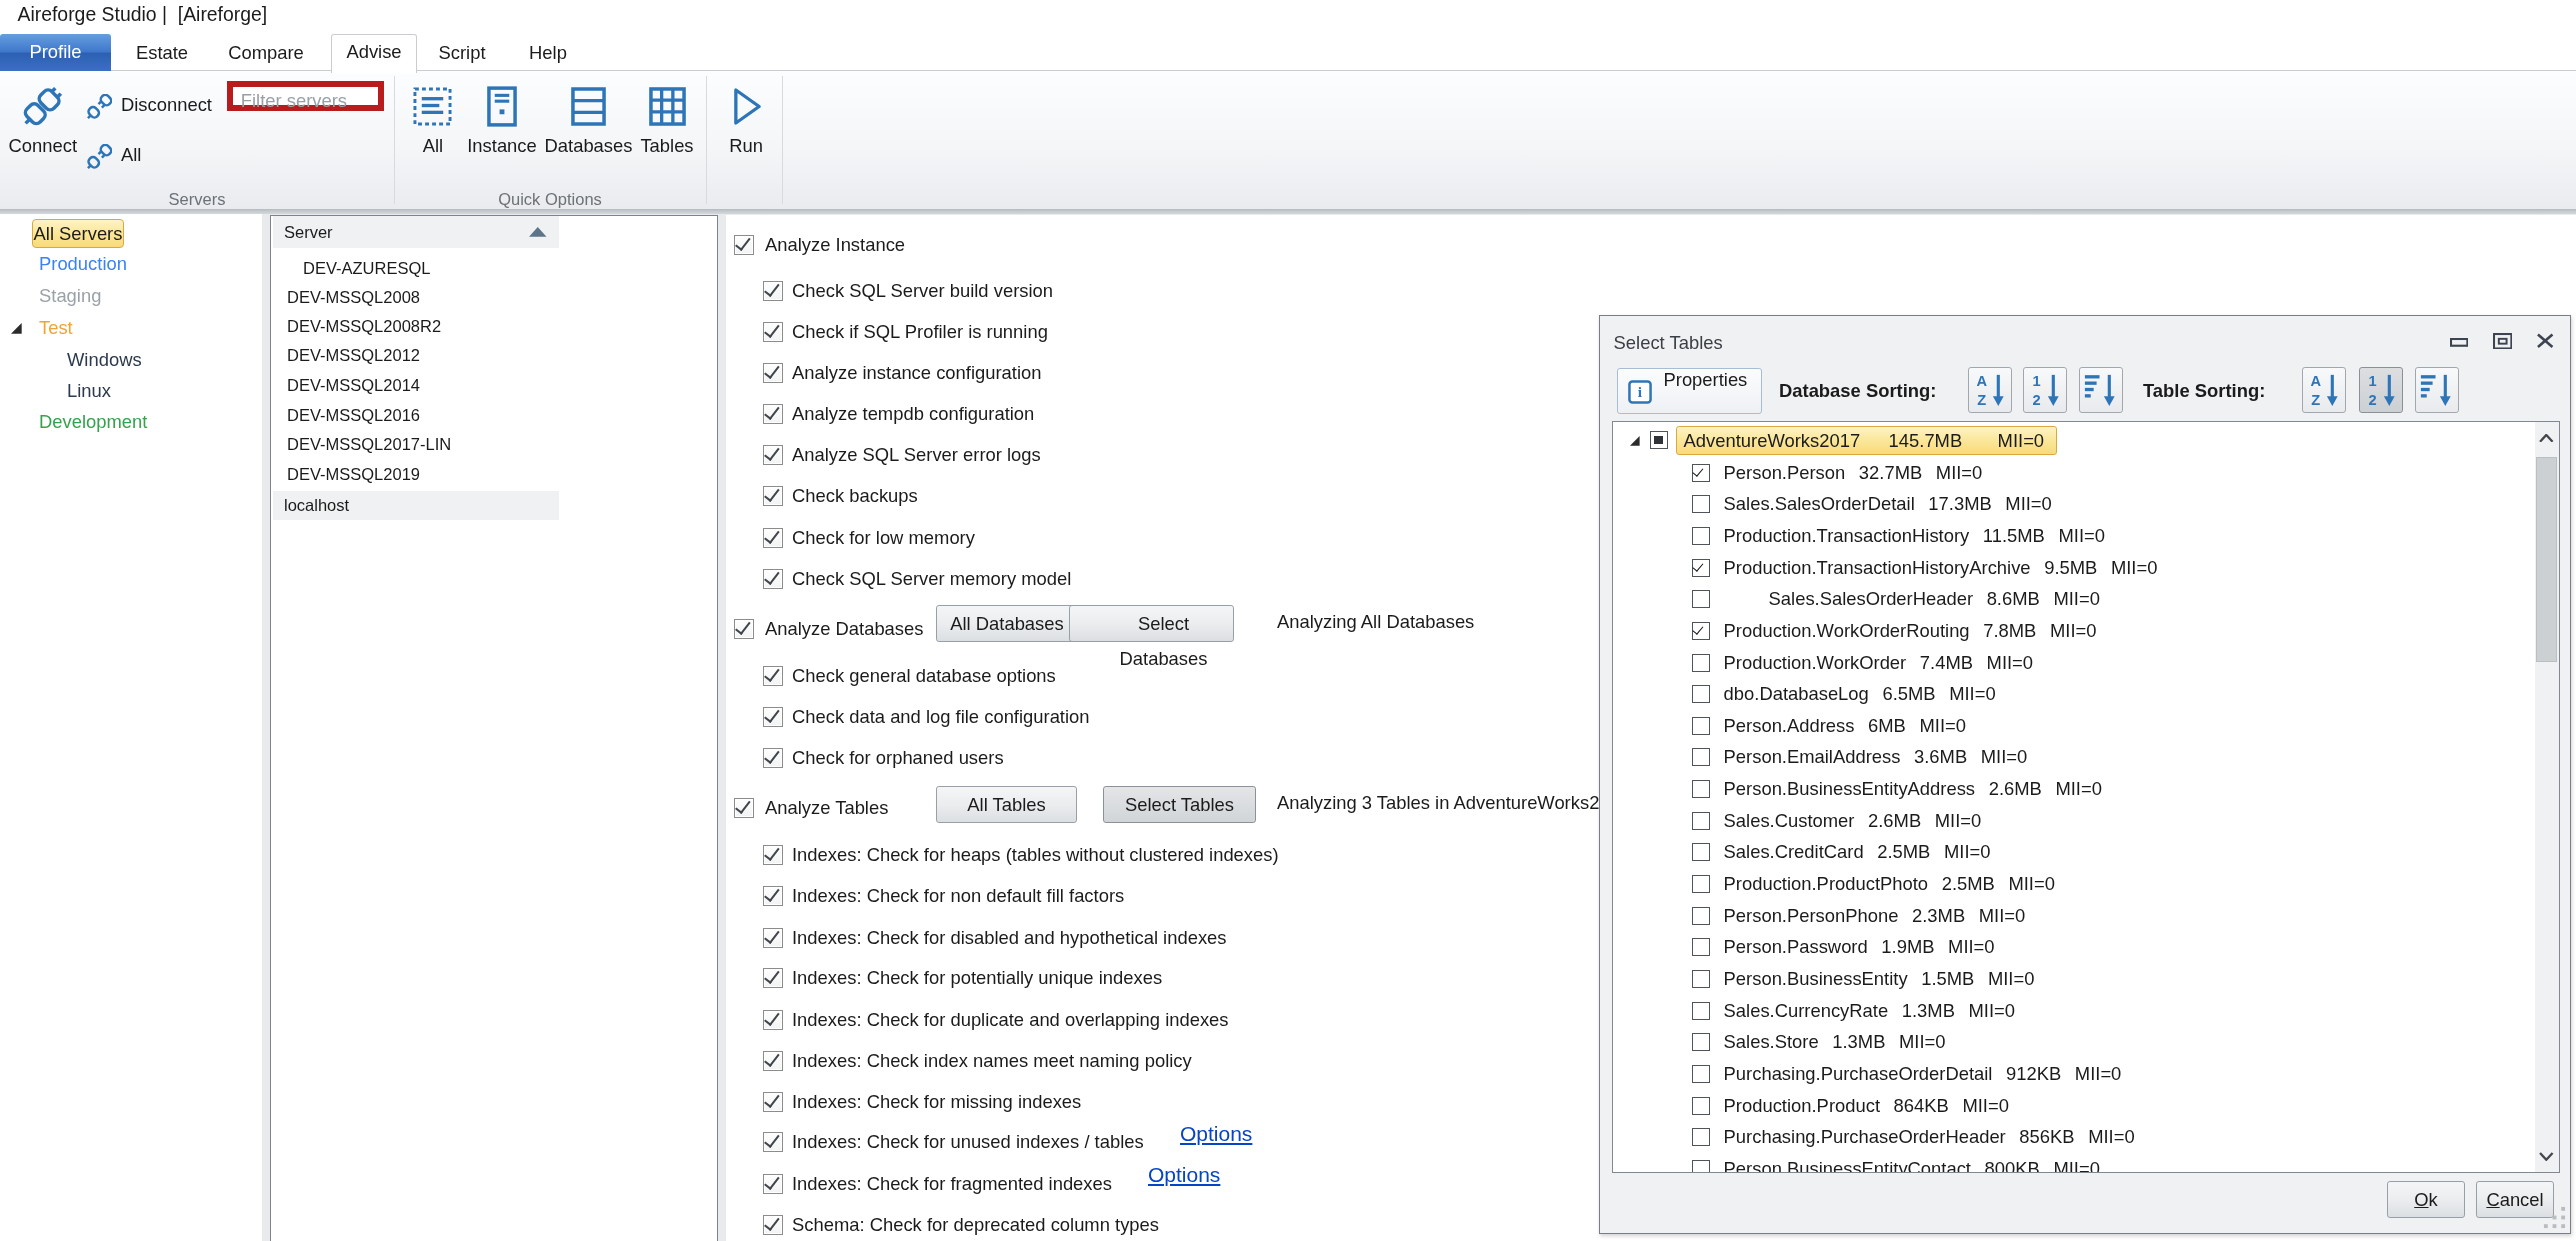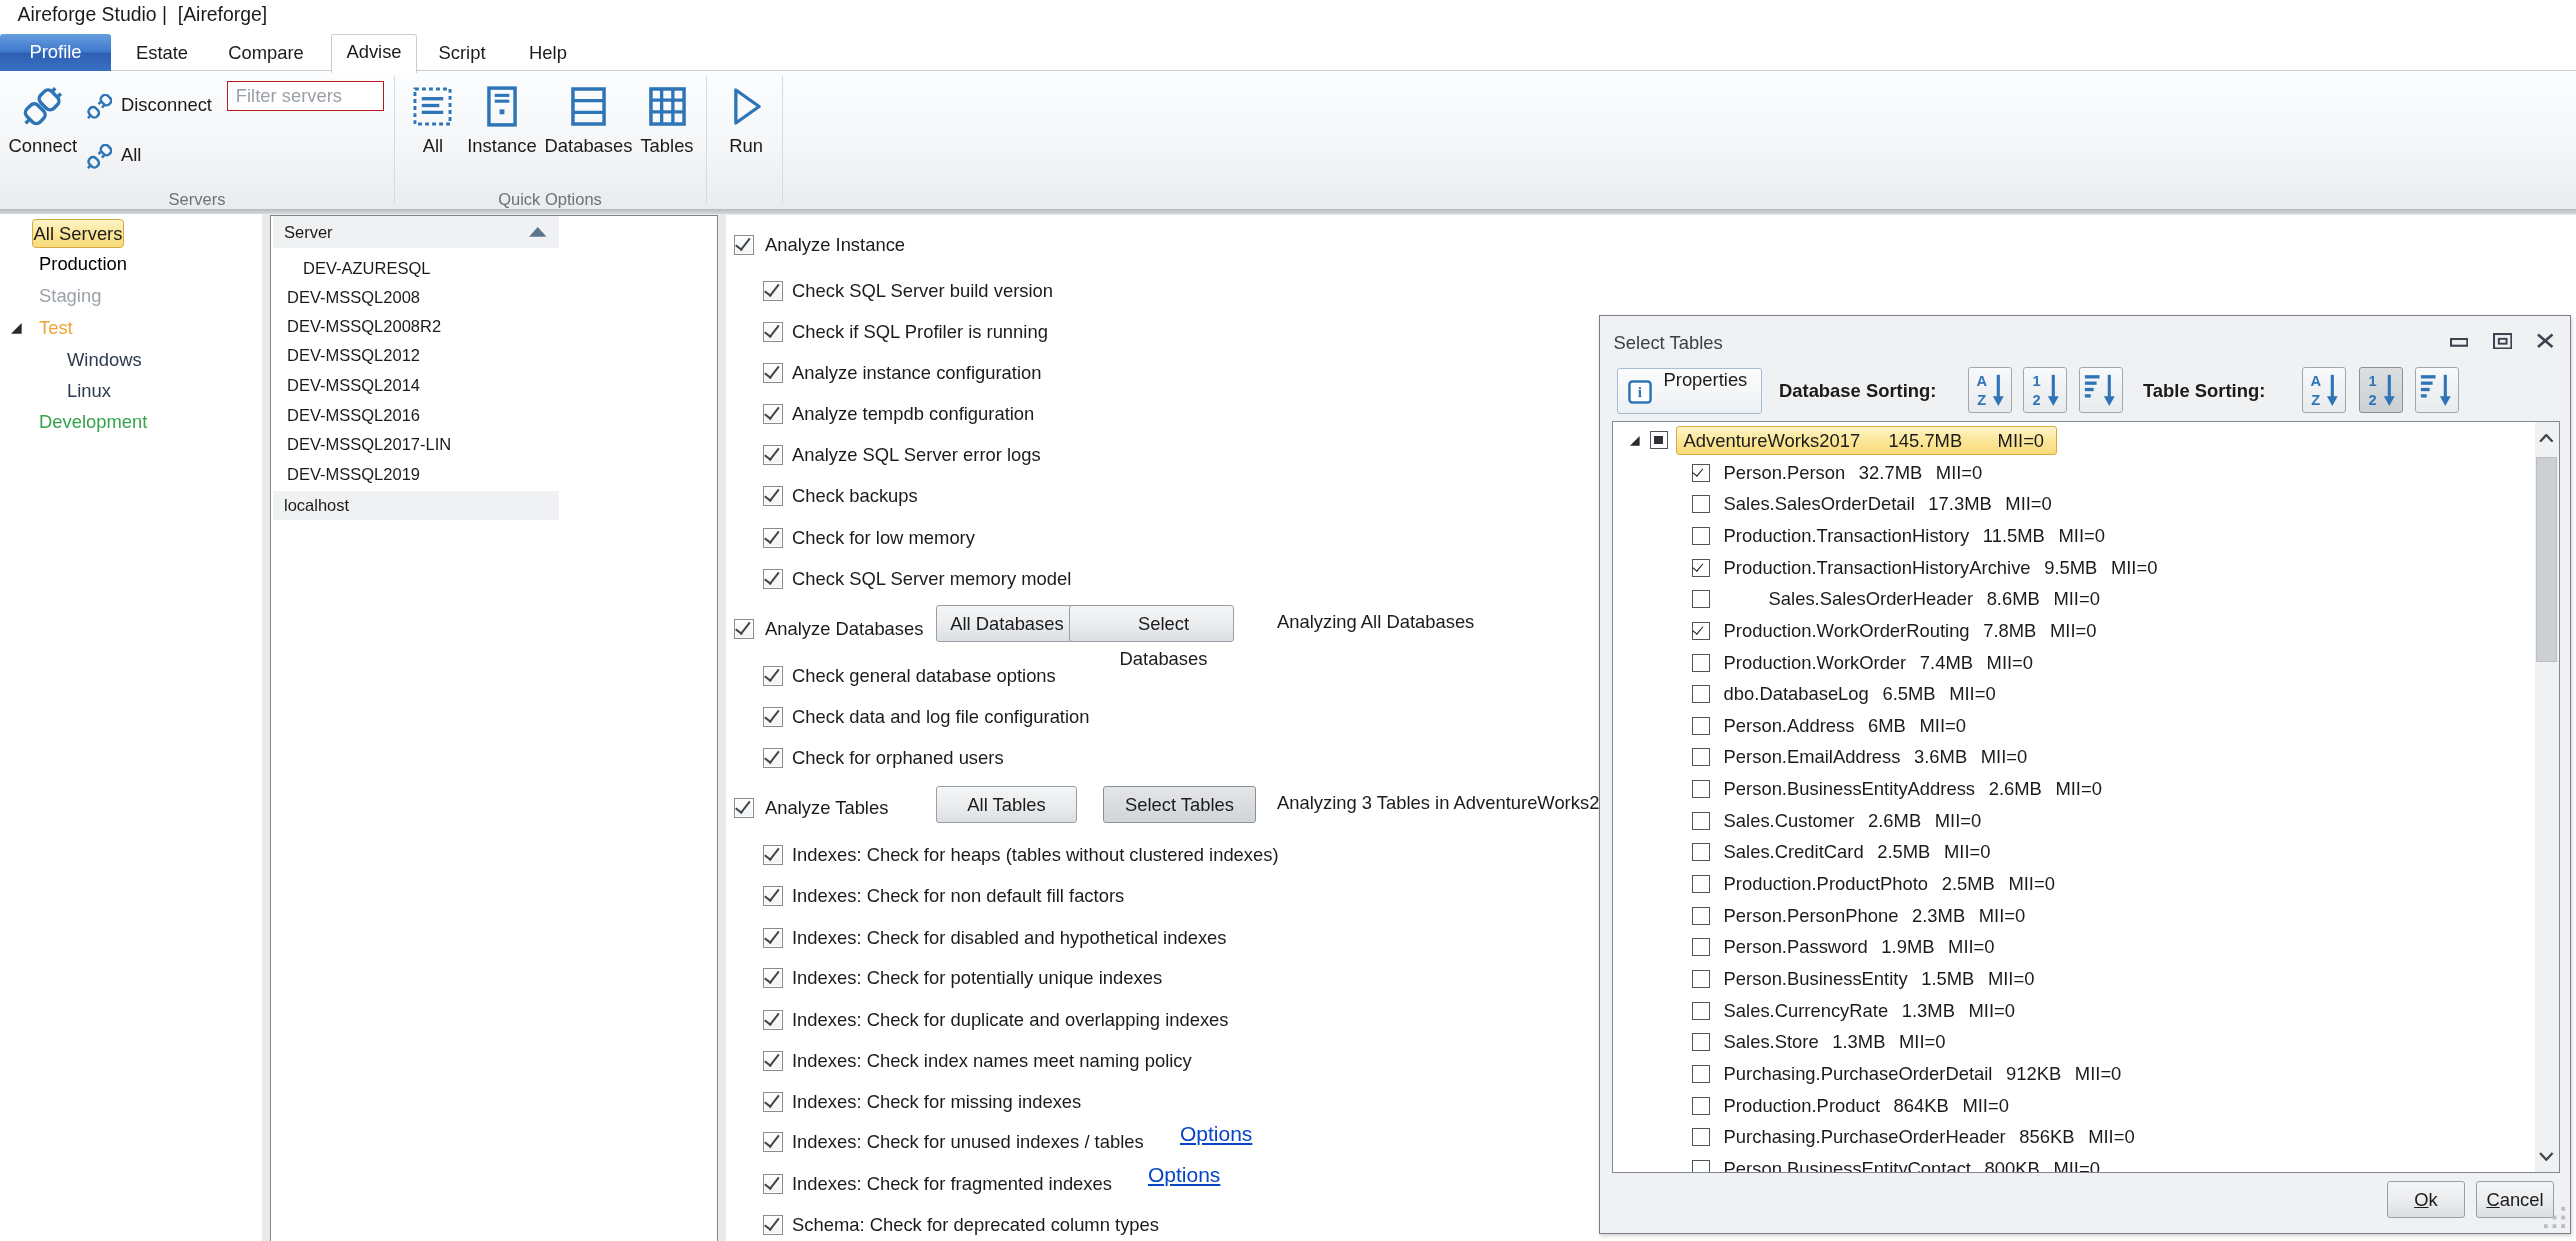--- a/index.html
+++ b/index.html
@@ -80,21 +80,21 @@
 <svg class="abs" style="left:87px;top:144px;" width="25" height="25" viewBox="0 0 26 26">
  <g stroke="#2e75b8" fill="none" stroke-width="2.6" transform="rotate(45 13 13)">
   <rect x="7.5" y="-1" width="11" height="9" rx="4"></rect>
   <rect x="7.5" y="17" width="11" height="9" rx="4"></rect>
   <line x1="10.5" y1="8" x2="10.5" y2="12"></line>
       <line x1="15.5" y1="8" x2="15.5" y2="12"></line>
   <line x1="13" y1="26" x2="13" y2="30"></line>
  </g>
 </svg>
 <div class="abs t19" style="left:121px;top:144px;">All</div>
-<div class="abs" style="left:227px;top:81px;width:157px;height:30px;border:1px solid #b91c1c;background:#fff;box-sizing:border-box;">
+<div class="abs" style="left:227px;top:81px;width:157px;height:30px;border:6px solid #b91c1c;background:#fff;box-sizing:border-box;">
  <span class="t19" style="color:#9aa0a7;position:absolute;left:7.8px;top:2.9px;">Filter servers</span>
   </div>
 
 <svg class="abs" style="left:413px;top:87px;" width="39" height="39" viewBox="0 0 40 40">
  <rect x="2" y="2" width="36" height="36" fill="none" stroke="#2e75b8" stroke-width="3" stroke-dasharray="4 3.2"></rect>
  <g stroke="#2e75b8" stroke-width="3.4">
   <line x1="9" y1="12" x2="31" y2="12"></line>
       <line x1="9" y1="19" x2="27" y2="19"></line>
       <line x1="9" y1="26" x2="31" y2="26"></line>
  </g>
@@ -121,21 +121,21 @@
  <line x1="24.5" y1="2" x2="24.5" y2="38" stroke="#2e75b8" stroke-width="3.4"></line>
 </svg>
 <div class="abs biglbl" style="left:628px;width:78px;">Tables</div>
 <svg class="abs" style="left:731px;top:86px;" width="33" height="41" viewBox="0 0 34 42">
  <path d="M5 4 L29 21 L5 38 Z" fill="none" stroke="#2e75b8" stroke-width="3.4" stroke-linejoin="round"></path>
 </svg>
 <div class="abs biglbl" style="left:707px;width:78px;">Run</div>
 <div class="abs" id="contentbg"></div>
 <div class="abs" id="lefttree"></div>
 <div class="abs" style="left:32px;top:219px;width:92px;height:29px;background:linear-gradient(180deg,#fdf3c6 0%,#fbe89d 45%,#f8da79 100%);border:1px solid #d9a93f;border-radius:3.9px;box-sizing:border-box;text-align:center;"><span class="t19" style="line-height:27px;">All Servers</span></div>
-<div class="abs t19" style="left:39px;top:253px;color:#000000;">Production</div>
+<div class="abs t19" style="left:39px;top:253px;color:#3b82f6;">Production</div>
 <div class="abs t19" style="left:39px;top:285px;color:#9aa1a8;">Staging</div>
 <svg class="abs" style="left:10.7px;top:322px;" width="12.6" height="12.6" viewBox="0 0 13 13">
     <polygon points="11,1 11,12 0,12" fill="#2b2b2b"></polygon>
   </svg>
 <div class="abs t19" style="left:39px;top:317px;color:#f0a338;">Test</div>
 <div class="abs t19" style="left:67px;top:349px;color:#2c3a4d;">Windows</div>
 <div class="abs t19" style="left:67px;top:380px;color:#2c3a4d;">Linux</div>
 <div class="abs t19" style="left:39px;top:411px;color:#35a24c;">Development</div>
 <div class="abs" id="serverpanel"></div>
 <div class="abs" style="left:273px;top:216px;width:286px;height:32px;background:#f0f1f2;"></div>

